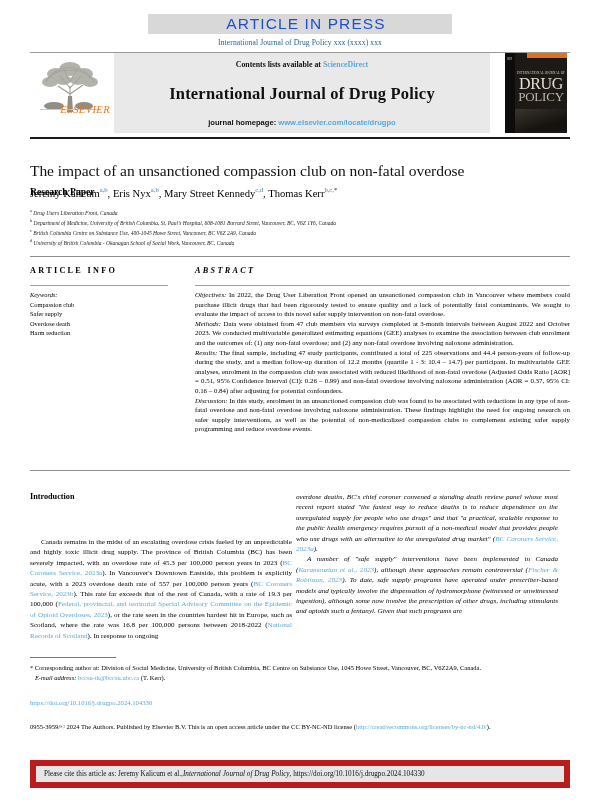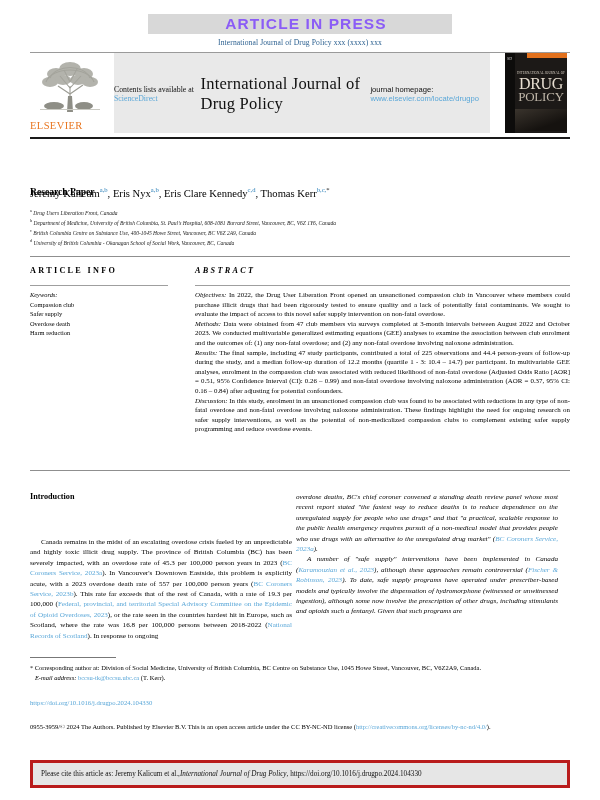--- a/index.html
+++ b/index.html
@@ -15,60 +15,61 @@
   .page { width: 600px; height: 800px; position: relative; padding: 0 30px; }
 
   
   .aip-band {
     position: absolute; left: 148px; top: 14px; width: 304px; height: 20px;
     background: #d8d8d8;
   }
   .aip-text {
     position: absolute; left: 148px; top: 14px; width: 316px; height: 20px;
     display: flex; align-items: center; justify-content: center;
-    color: #8b5cf6; font-family: "Liberation Sans", sans-serif;
-    font-weight: bold; font-size: 15.5px; letter-spacing: 1.1px;
+    color: #1d4ed8; font-family: "Liberation Sans", sans-serif;
+    font-weight: normal; font-size: 15.5px; letter-spacing: 1.1px;
   }
   .journal-ref {
     position: absolute; left: 0; right: 0; top: 38px;
     text-align: center; font-size: 7.6px; color: #2a5f8f;
     letter-spacing: .1px;
   }
 
   
   .masthead {
     position: absolute; left: 30px; top: 52px; width: 540px; height: 82px;
   }
   .mast-rule-top {
     position: absolute; left: 0; top: 0; width: 540px; height: 1px; background: #9a9a9a;
   }
   .mast-grey {
     position: absolute; left: 84px; top: 1px; width: 376px; height: 80px;
     background: #e9e9e9;
   }
   .mast-center {
     position: absolute; left: 84px; top: 1px; width: 376px; height: 80px;
-    display: flex; flex-direction: row; align-items: center; justify-content: space-between;
+    display: flex; flex-direction: column; align-items: center; justify-content: space-between;
     padding: 7px 0 6px 0;
+    font-weight: bold;
   }
   .contents-line { font-size: 7.8px; color: #111; }
   .sd-link { color: #5aa7d8; }
   .journal-title-mast { font-size: 16.5px; color: #111; letter-spacing: .2px; }
   .homepage-line { font-size: 7.6px; color: #111; font-family: "Liberation Sans", sans-serif; }
   .homepage-url { color: #5aa7d8; }
 
   
   .elsevier-box {
     position: absolute; left: 0; top: 1px; width: 80px; height: 80px;
     background: #ffffff; overflow: hidden;
   }
   .elsevier-word {
-    position: absolute; bottom: 2px; left: 0; width: 80px; text-align: left;
+    position: absolute; bottom: 18px; left: 0; width: 80px; text-align: right;
     font-family: "Liberation Serif", serif; font-size: 10.5px;
-    letter-spacing: .4px; color: #E87722; font-weight: normal;
+    letter-spacing: .4px; color: #E87722; font-weight: normal; font-style: italic;
   }
   .els-tree { position: absolute; left: 6px; top: 3px; }
 
   
   .cover {
     position: absolute; right: 3px; top: 1px; width: 62px; height: 80px;
     background: #1c1917; overflow: hidden;
   }
   .cover-orange { position: absolute; left: 22px; top: 0; width: 40px; height: 5px; background: #e2711d; }
   .cover-leftbar { position: absolute; left: 0; top: 0; width: 10px; height: 80px; background: #0d0c0b;}
@@ -143,21 +144,21 @@
   .footnote .em { font-style: italic; }
   .mail-link { color: #5aa7d8; }
   .doi-line { position: absolute; left: 30px; top: 699px; font-size: 6.7px; color: #5aa7d8; }
   .license { position: absolute; left: 30px; top: 722px; width: 540px;
              font-size: 6.5px; line-height: 9.4px; }
   .license a, .license .lnk { color: #5aa7d8; text-decoration: none; }
 
   
   .cite-box {
     position: absolute; left: 30px; top: 760px; width: 540px; height: 28px;
-    background: #e6e6e6; border: 3px solid #b91c1c;
+    background: #e6e6e6; border: 6px solid #b91c1c;
     display: flex; align-items: center; padding-left: 8px;
     font-size: 7.2px; color: #111;
   }
   .cite-box i { font-style: italic; }
 </style>
 </head>
 <body>
 
 <div class="page">
 
@@ -214,23 +215,24 @@
       <div class="cover-small">INTERNATIONAL JOURNAL OF</div>
       <div class="cover-drug">DRUG</div>
       <div class="cover-policy">POLICY</div>
       <div class="cover-img"></div>
     </div>
   </div>
 
   <div class="heavy-rule"></div>
 
   <div class="paper-type">Research Paper</div>
+  <div class="paper-title">The impact of an unsanctioned compassion club on non-fatal overdose</div>
 
   <div class="authors">
-    <span><span>Jeremy Kalicum</span><sup>a,b</sup></span><span>, </span><span><span>Eris Nyx</span><sup>a,b</sup></span><span>, </span><span><span>Eris Clare Kennedy</span><sup>c,d</sup></span><span>, </span><span><span>Thomas Kerr</span><sup>b,c,</sup><sup class="star">*</sup></span>
+    <span><span>Jeremy Kalicum</span><sup>a,b</sup></span><span>, </span><span><span>Eris Nyx</span><sup>a,b</sup></span><span>, </span><span><span>Mary Street Kennedy</span><sup>c,d</sup></span><span>, </span><span><span>Thomas Kerr</span><sup>b,c,</sup><sup class="star">*</sup></span>
   </div>
 
   <div class="affils">
     <div><sup>a</sup> <span>Drug Users Liberation Front, Canada</span></div>
     <div><sup>b</sup> <span>Department of Medicine, University of British Columbia, St. Paul's Hospital, 608-1081 Burrard Street, Vancouver, BC, V6Z 1Y6, Canada</span></div>
     <div><sup>c</sup> <span>British Columbia Centre on Substance Use, 400-1045 Howe Street, Vancouver, BC V6Z 2A9, Canada</span></div>
     <div><sup>d</sup> <span>University of British Columbia - Okanagan School of Social Work, Vancouver, BC, Canada</span></div>
   </div>
 
   <div class="ia-rule-top"></div>

